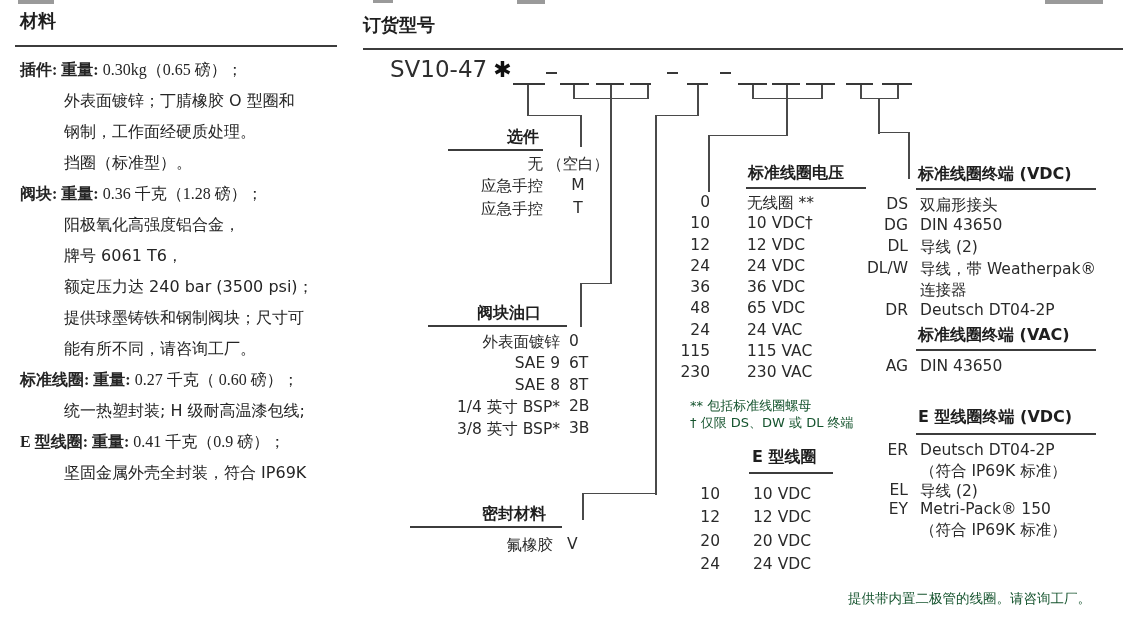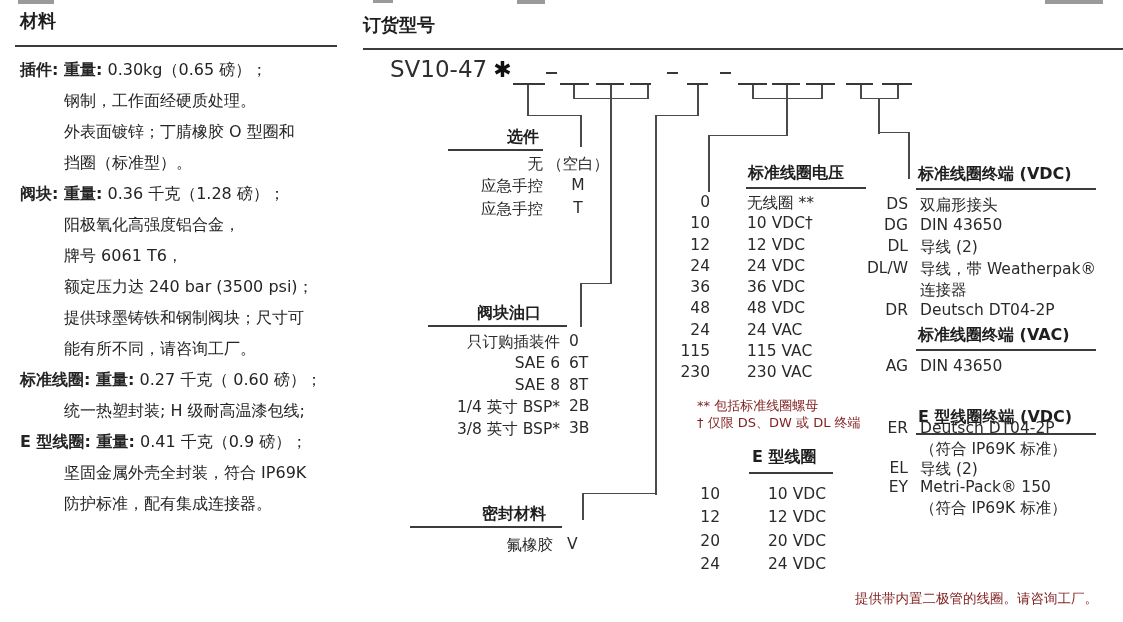--- a/index.html
+++ b/index.html
@@ -10,81 +10,80 @@
   .h1{font-size:18px;font-weight:bold;color:#1e1e1e;}
   .rule{position:absolute;height:1.6px;background:#3c3c3c;}
   .vl{position:absolute;width:1.6px;background:#4a4a4a;}
   .hl{position:absolute;height:1.6px;background:#4a4a4a;}
   .blank{position:absolute;height:2.2px;background:#383838;}
   .dash{position:absolute;height:2.4px;width:11px;background:#383838;}
   .frag{position:absolute;background:#9a9a9a;}
   
   .mat{position:absolute;left:20px;top:54px;width:350px;font-size:16px;color:#242424;}
   .mline{height:31px;line-height:31px;white-space:nowrap;padding-left:44px;}
-  .mline.lead{padding-left:0;}
+  .mline.lead{padding-left:0;font-family:Liberation Serif, serif;}
   
   .tbl{position:absolute;font-size:15.5px;color:#2a2a2a;}
   .trow{display:flex;white-space:nowrap;}
   .lab{text-align:right;flex:none;}
   .val{text-align:right;flex:none;}
   .thead{position:absolute;font-size:16px;font-weight:bold;color:#1e1e1e;white-space:nowrap;}
   .tbl-options .trow{height:22.4px;}
   .tbl-options .lab{width:123px;}
   .tbl-options .val{width:62px;text-align:center;margin-left:4px;}
   .tbl-ports .trow{height:21.8px;}
   .tbl-ports .lab{width:140px;}
   .tbl-ports .val{margin-left:9px;}
   .tbl-seals .trow{height:22px;}
   .tbl-seals .lab{width:153px;}
   .tbl-seals .val{margin-left:14px;}
   .tbl-voltage .trow{height:21.3px;}
   .tbl-voltage .lab{width:40px;}
   .tbl-voltage .val{margin-left:37px;}
   .tbl-ecoil .trow{height:23.4px;}
   .tbl-ecoil .lab{width:50px;}
-  .tbl-ecoil .val{margin-left:48px;}
+  .tbl-ecoil .val{margin-left:33px;}
   .tbl-term .trow{height:21.2px;}
   .tbl-term .lab{width:50px;}
   .tbl-term .val{margin-left:12px;}
   .tbl-eterm .trow{height:19.8px;}
-  .fnote{position:absolute;font-size:13px;color:#7f1d1d;white-space:nowrap;line-height:17px;margin-left:7px;}
+  .fnote{position:absolute;font-size:13px;color:#14532d;white-space:nowrap;line-height:17px;}
   .code{position:absolute;left:390px;top:56px;font-size:23px;color:#2e2e2e;white-space:nowrap;}
   .star{font-weight:bold;color:#111;font-size:22px;margin-left:6px;}
 </style>
 </head>
 <body>
 
 <div id="page">
 
   <div class="frag" style="left:18px;top:0;width:36px;height:4px;"></div>
   <div class="frag" style="left:373px;top:0;width:20px;height:3px;"></div>
   <div class="frag" style="left:517px;top:0;width:28px;height:4px;"></div>
   <div class="frag" style="left:1045px;top:0;width:58px;height:4px;"></div>
 
   <div class="t h1" style="left:20px;top:9px;">材料</div>
   <div class="rule" style="left:15px;top:45px;width:322px;"></div>
   <div class="t h1" style="left:363px;top:13px;">订货型号</div>
   <div class="rule" style="left:363px;top:48px;width:760px;"></div>
 
   <div class="mat">
     <div class="mline lead"><span class="b">插件: 重量:</span><span> 0.30kg（0.65 磅）；</span></div>
+    <div class="mline"><span>外表面镀锌；丁腈橡胶 O 型圈和</span></div>
     <div class="mline"><span>钢制，工作面经硬质处理。</span></div>
-    <div class="mline"><span>外表面镀锌；丁腈橡胶 O 型圈和</span></div>
     <div class="mline"><span>挡圈（标准型）。</span></div>
     <div class="mline lead"><span class="b">阀块: 重量:</span><span> 0.36 千克（1.28 磅）；</span></div>
     <div class="mline"><span>阳极氧化高强度铝合金，</span></div>
     <div class="mline"><span>牌号 6061 T6，</span></div>
     <div class="mline"><span>额定压力达 240 bar (3500 psi)；</span></div>
     <div class="mline"><span>提供球墨铸铁和钢制阀块；尺寸可</span></div>
     <div class="mline"><span>能有所不同，请咨询工厂。</span></div>
     <div class="mline lead"><span class="b">标准线圈: 重量:</span><span> 0.27 千克（ 0.60 磅）；</span></div>
     <div class="mline"><span>统一热塑封装; H 级耐高温漆包线;</span></div>
     <div class="mline lead"><span class="b">E 型线圈: 重量:</span><span> 0.41 千克（0.9 磅）；</span></div>
     <div class="mline"><span>坚固金属外壳全封装，符合 IP69K</span></div>
-    <div class="mline"><span>防护标准，配有集成连接器。</span></div>
   </div>
 
   <div class="code"><span>SV10-47</span><span class="star">✱</span></div>
 
   <div class="blank" style="left:513px;top:83px;width:32px;"></div>
   <div class="blank" style="left:560px;top:83px;width:29px;"></div>
   <div class="blank" style="left:596px;top:83px;width:28px;"></div>
   <div class="blank" style="left:630px;top:83px;width:21px;"></div>
   <div class="blank" style="left:687px;top:83px;width:21px;"></div>
   <div class="blank" style="left:738px;top:83px;width:29px;"></div>
@@ -142,25 +141,25 @@
     <div class="trow">
         <span class="lab">应急手控</span>
         <span class="val">T</span>
       </div>
   </div>
 
   <div class="thead" style="left:477px;top:303px;">阀块油口</div>
   <div class="rule" style="left:428px;top:325px;width:139px;"></div>
   <div class="tbl tbl-ports" style="left:420px;top:332px;">
     <div class="trow">
-        <span class="lab">只订购插装件</span>
+        <span class="lab">外表面镀锌</span>
         <span class="val">0</span>
       </div>
     <div class="trow">
-        <span class="lab">SAE 6</span>
+        <span class="lab">SAE 9</span>
         <span class="val">6T</span>
       </div>
     <div class="trow">
         <span class="lab">SAE 8</span>
         <span class="val">8T</span>
       </div>
     <div class="trow">
         <span class="lab">1/4 英寸 BSP*</span>
         <span class="val">2B</span>
       </div>
@@ -197,21 +196,21 @@
     <div class="trow">
         <span class="lab">24</span>
         <span class="val">24 VDC</span>
       </div>
     <div class="trow">
         <span class="lab">36</span>
         <span class="val">36 VDC</span>
       </div>
     <div class="trow">
         <span class="lab">48</span>
-        <span class="val">48 VDC</span>
+        <span class="val">65 VDC</span>
       </div>
     <div class="trow">
         <span class="lab">24</span>
         <span class="val">24 VAC</span>
       </div>
     <div class="trow">
         <span class="lab">115</span>
         <span class="val">115 VAC</span>
       </div>
     <div class="trow">
@@ -277,21 +276,21 @@
   <div class="rule" style="left:916px;top:349px;width:180px;"></div>
   <div class="tbl tbl-term" style="left:858px;top:357px;">
     <div class="trow">
         <span class="lab">AG</span>
         <span class="val">DIN 43650</span>
       </div>
   </div>
 
   <div class="thead" style="left:918px;top:407px;">E 型线圈终端 (VDC)</div>
   <div class="rule" style="left:916px;top:433px;width:180px;"></div>
-  <div class="tbl tbl-term tbl-eterm" style="left:858px;top:419px;">
+  <div class="tbl tbl-term tbl-eterm" style="left:858px;top:441px;">
     <div class="trow">
         <span class="lab">ER</span>
         <span class="val">Deutsch DT04-2P</span>
       </div>
     <div class="trow">
         <span class="lab"></span>
         <span class="val">（符合 IP69K 标准）</span>
       </div>
     <div class="trow">
         <span class="lab">EL</span>

